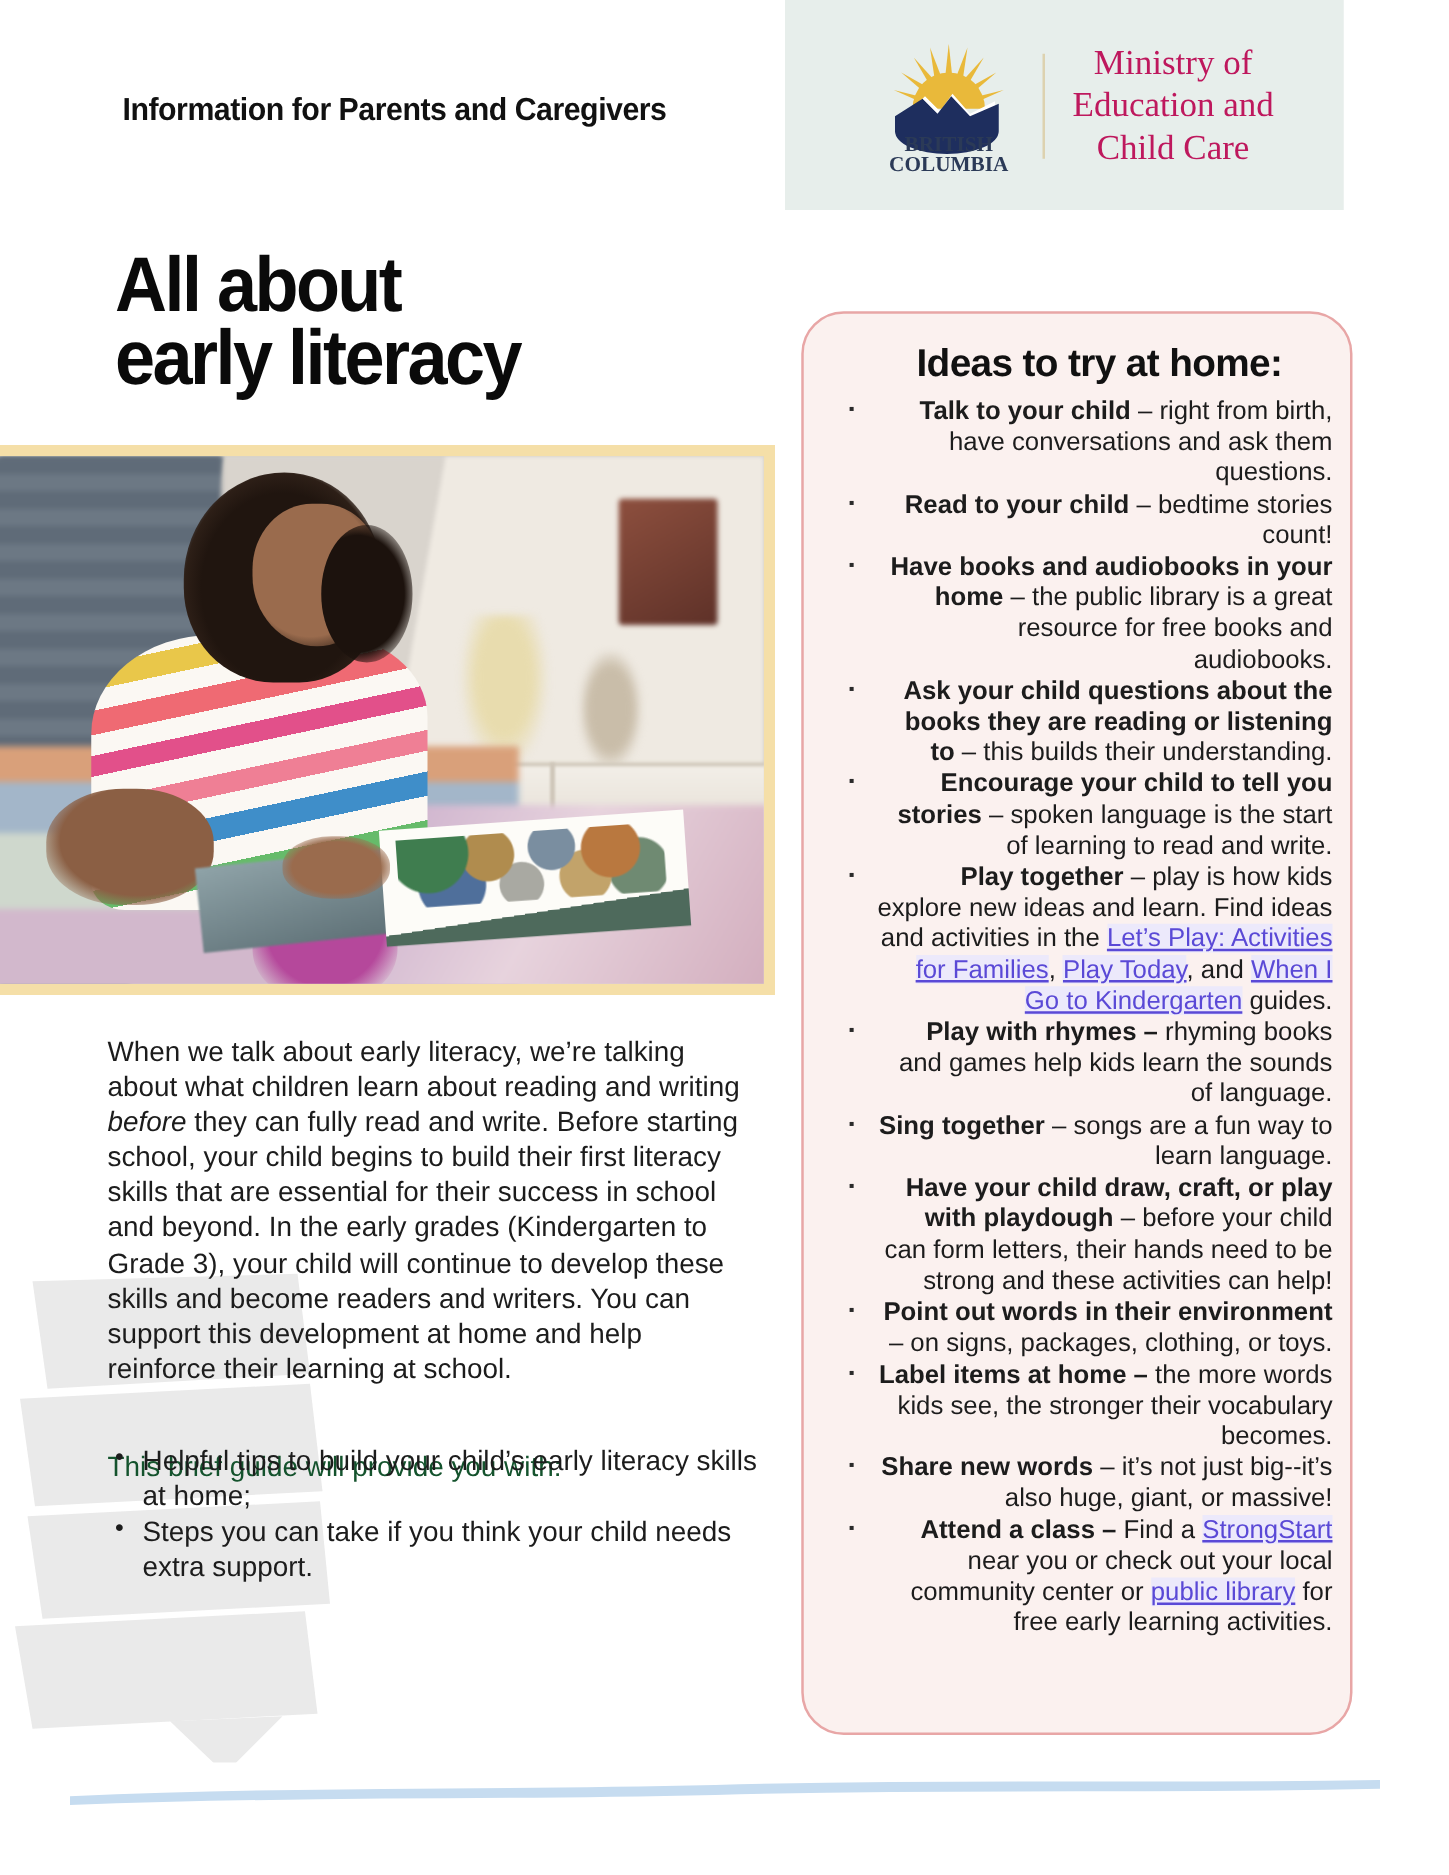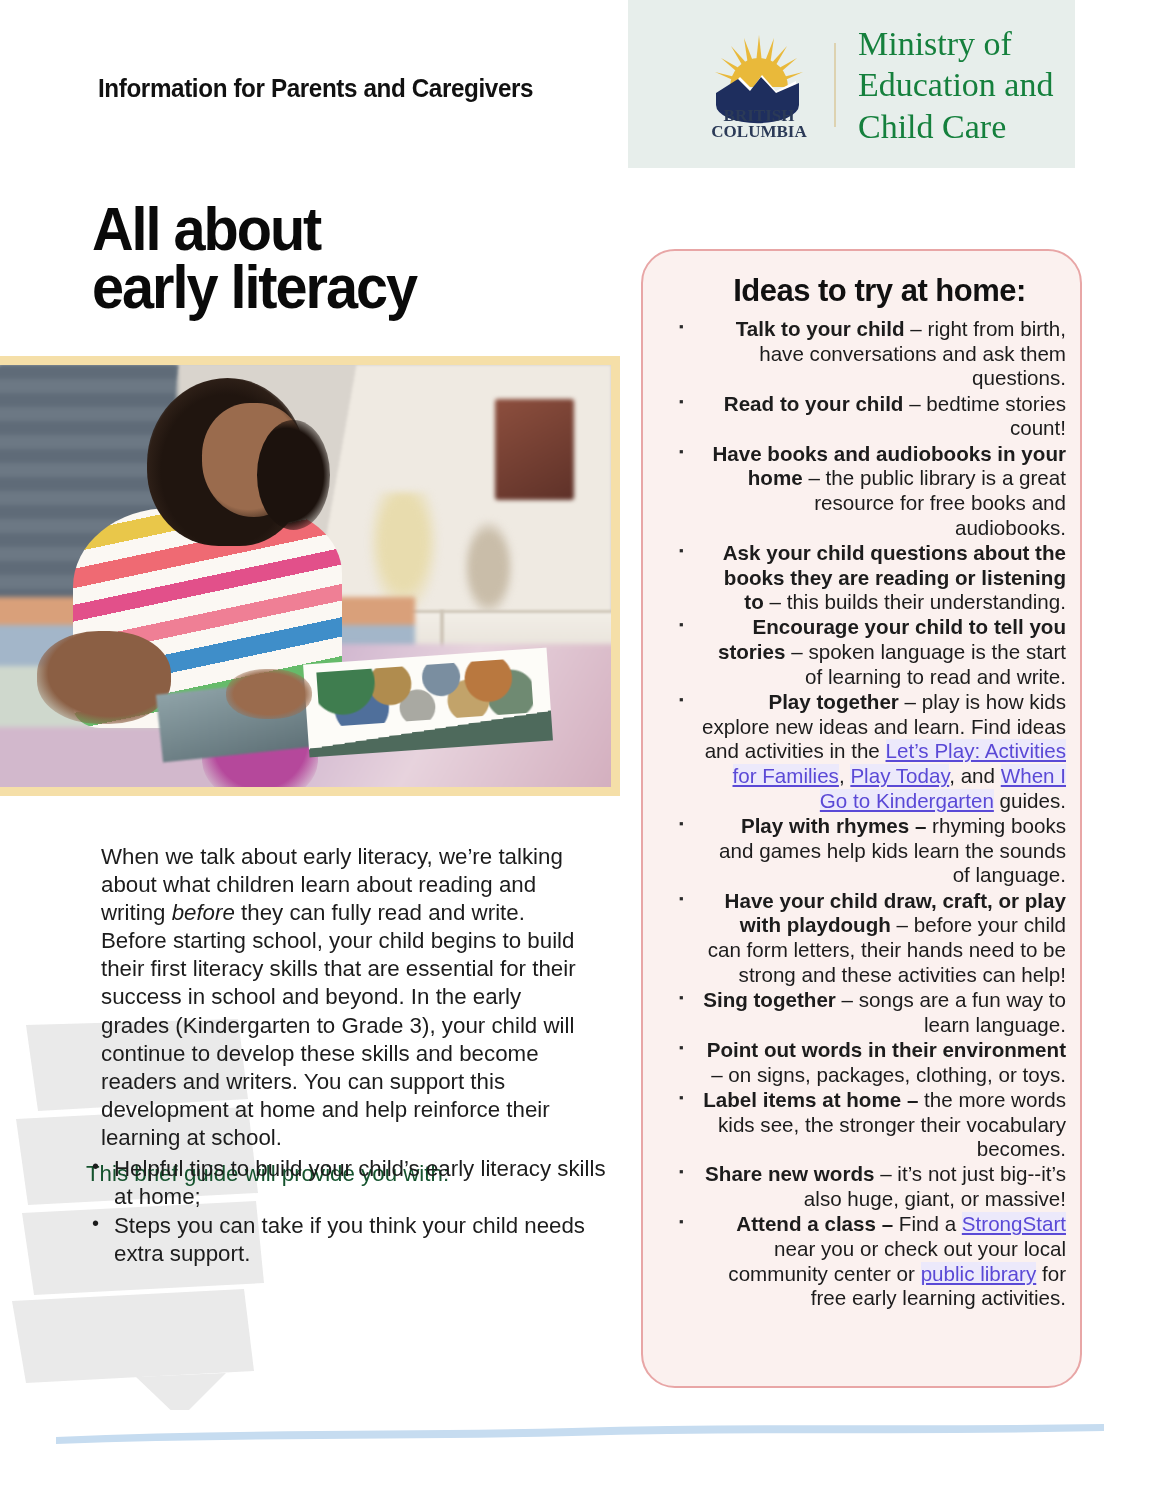--- a/index.html
+++ b/index.html
@@ -57,24 +57,25 @@
   .logo-divider {
     width: 2px;
     height: 84px;
     background: #ddd2b0;
     margin: 0 22px 0 16px;
     flex: none;
   }
 
   .ministry-text {
     font-family: "Liberation Serif", serif;
-    font-size: 34px;
+    font-size: 28px;
     line-height: 1.22;
-    color: #15803d;
+    color: #be185d;
     white-space: pre-line;
+    text-align: center;
   }
 
   
   .main-title {
     position: absolute;
     left: 92px;
     top: 200px;
     font-size: 62px;
     font-weight: 700;
     line-height: 0.93;
@@ -233,21 +234,21 @@
   
   .body-copy {
     position: absolute;
     left: 86px;
     top: 828px;
     width: 512px;
     font-size: 22.3px;
     line-height: 1.26;
     color: #1c1c1c;
   }
-  .body-copy p { margin: 15px; }
+  .body-copy p { margin: 0; }
   .body-copy em { font-style: italic; }
 
   .guide-intro {
     position: absolute;
     left: 86px;
     top: 1160px;
     width: 520px;
     font-size: 22.3px;
     line-height: 1.26;
     color: #14532d;
@@ -443,23 +444,23 @@
 
       <li><b>Ask your child questions about the books they are reading or listening to</b><span> – this builds their understanding.</span></li>
 
       <li><b>Encourage your child to tell you stories</b><span> – spoken language is the start of learning to read and write.</span></li>
 
       <li><b>Play together</b><span> – play is how kids explore new ideas and learn. Find ideas and activities in the </span><a class="lnk" href="#">Let’s Play: Activities for Families</a><span>, </span><a class="lnk" href="#">Play Today</a><span>, and </span><a class="lnk" href="#">When I Go to Kindergarten</a><span> guides.</span></li>
 
 
       <li><b>Play with rhymes –</b><span> rhyming books and games help kids learn the sounds of language.</span></li>
 
+      <li><b>Sing together</b><span> – songs are a fun way to learn language.</span></li>
+
       <li><b>Have your child draw, craft, or play with playdough</b><span> – before your child can form letters, their hands need to be strong and these activities can help!</span></li>
-
-      <li><b>Sing together</b><span> – songs are a fun way to learn language.</span></li>
 
       <li><b>Point out words in their environment</b><span> – on signs, packages, clothing, or toys.</span></li>
 
       <li><b>Label items at home –</b><span> the more words kids see, the stronger their vocabulary becomes.</span></li>
 
       <li><b>Share new words</b><span> – it’s not just big--it’s also huge, giant, or massive!</span></li>
 
       <li><b>Attend a class –</b><span> Find a </span><a class="lnk" href="#">StrongStart</a><span> near you or check out your local community center or </span><a class="lnk" href="#">public library</a><span> for free early learning activities.</span></li>
     </ul>
   </div>

